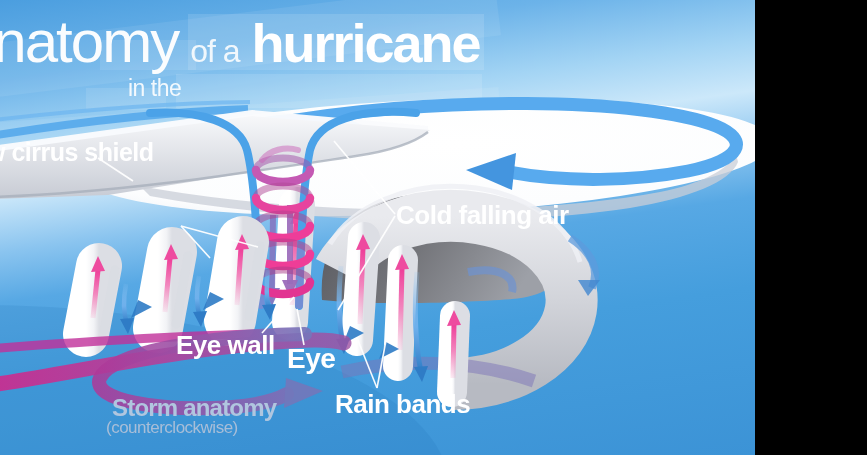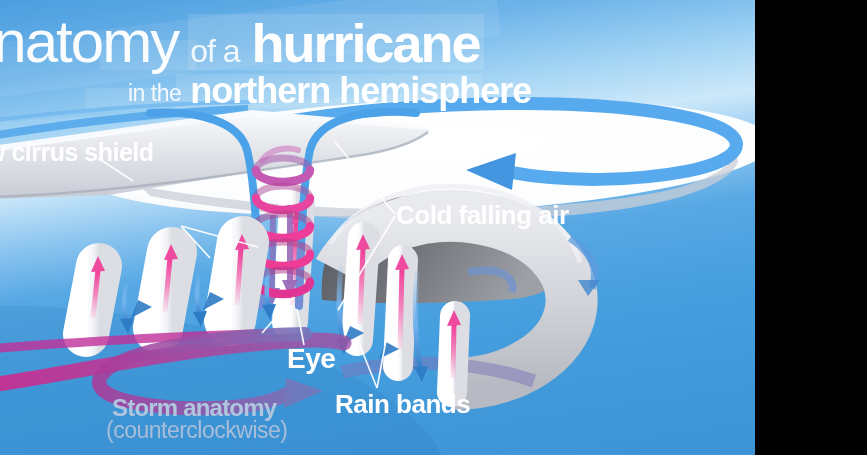--- a/index.html
+++ b/index.html
@@ -23,21 +23,21 @@
   .s-big{font-size:36px;font-weight:600;letter-spacing:-1px;line-height:1}
   .lbl{position:absolute;color:#fff;font-weight:600;letter-spacing:-0.5px;white-space:nowrap;line-height:1}
   .lbl-cirrus{left:-14px;top:140px;font-size:25px}
   .lbl-outflow{left:407px;top:139px;font-size:28px;color:#5EA9E9}
   .lbl-warm{left:15px;top:209px;font-size:26px}
   .lbl-cold{left:396px;top:202px;font-size:26px}
   .lbl-eyewall{left:176px;top:332px;font-size:26px;font-weight:700}
   .lbl-eye{left:287px;top:345px;font-size:28px;font-weight:700}
   .lbl-rain{left:335px;top:391px;font-size:26px;font-weight:700}
   .lbl-storm{left:112px;top:396px;font-size:24px;color:#B0C6DF;letter-spacing:-0.8px}
-  .lbl-storm-sub{left:106px;top:419px;font-size:23px;font-weight:400;color:#A8BED8;letter-spacing:-0.5px}
+  .lbl-storm-sub{left:106px;top:419px;font-size:17px;font-weight:400;color:#A8BED8;letter-spacing:-0.5px}
 </style>
 </head>
 <body>
 
 <div class="stage">
 
   <svg class="art" width="755" height="455" viewBox="0 0 755 455">
     <defs>
       <linearGradient id="slab" x1="0" y1="0" x2="0" y2="1">
         <stop offset="0" stop-color="#F7F8FA"></stop>
@@ -226,24 +226,24 @@
     </g>
   </svg>
 
   <div class="title-row">
     <span class="t-big">anatomy</span>
     <span class="t-small">of a</span>
     <span class="t-huge">hurricane</span>
   </div>
   <div class="subtitle-row">
     <span class="s-small">in the</span>
-    <span class="s-big">northern hemisphere</span>
   </div>
 
   <div class="lbl lbl-cirrus">w cirrus shield</div>
   <div class="lbl lbl-cold">Cold falling air</div>
+  <div class="lbl lbl-eyewall">Eye wall</div>
   <div class="lbl lbl-eye">Eye</div>
   <div class="lbl lbl-rain">Rain bands</div>
   <div class="lbl lbl-storm">Storm anatomy</div>
   <div class="lbl lbl-storm-sub">(counterclockwise)</div>
 </div>
 
 <div class="right-bar"></div>
 
 </body></html>

